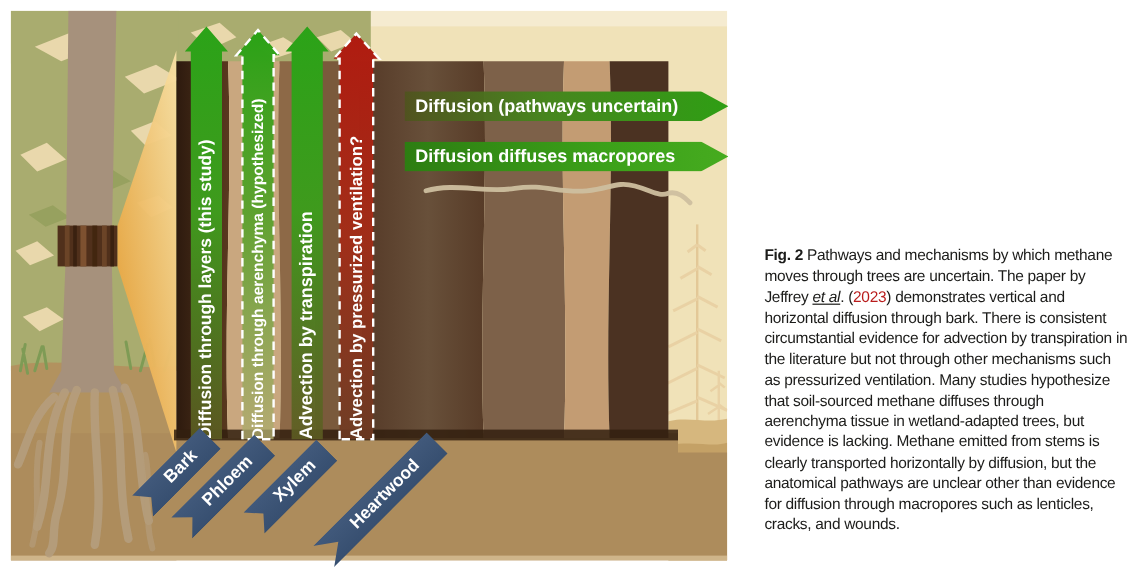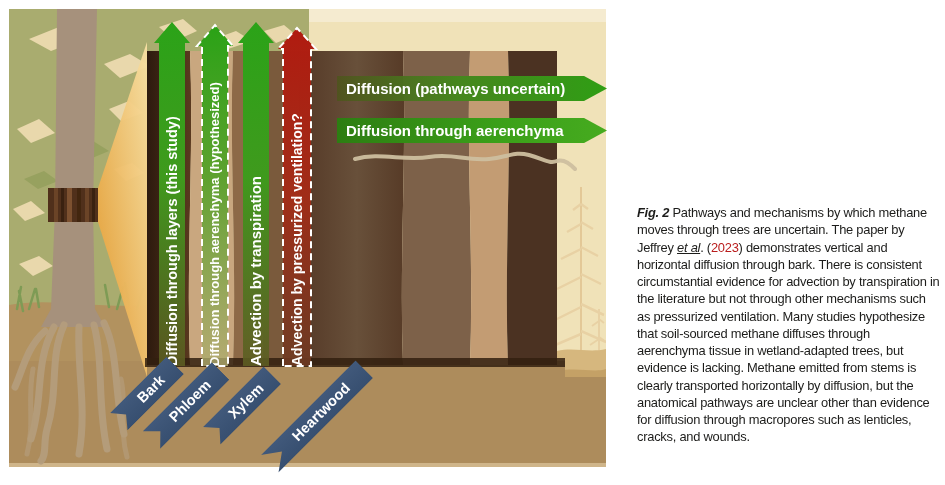--- a/index.html
+++ b/index.html
@@ -44,21 +44,21 @@
   .bnr-bark{left:98px;top:372px;width:80px;}
   .bnr-phloem{left:128px;top:384px;width:98px;}
   .bnr-xylem{left:190px;top:384px;width:86px;}
   .bnr-heartwood{left:241px;top:395px;width:134px;}
 
   
   .caption{
     position:absolute;left:637px;top:204px;width:303px;
     font-size:12.9px;line-height:17.25px;color:#1c1c1a;letter-spacing:-0.25px;
   }
-  .caption .figlabel{font-weight:bold;font-style:italic;}
+  .caption .figlabel{font-weight:bold;}
   .caption .etal{font-style:italic;text-decoration:underline;}
   .caption .year{color:#b91c1c;text-decoration:none;cursor:pointer;}
 </style>
 </head>
 <body>
 
 <div class="illustration">
   <svg width="597" height="458" viewBox="0 0 597 458">
     <defs>
       <linearGradient id="gBark" x1="0" y1="0" x2="1" y2="0">
@@ -193,21 +193,21 @@
 
   <div class="v-label v1">Diffusion through layers (this study)</div>
   <div class="v-label v2">Diffusion through aerenchyma (hypothesized)</div>
   <div class="v-label v3">Advection by transpiration</div>
   <div class="v-label v4">Advection by pressurized ventilation?</div>
 
   <div class="h-arrow h1">
     <span>Diffusion (pathways uncertain)</span>
   </div>
   <div class="h-arrow h2">
-    <span>Diffusion through aerenchyma</span>
+    <span>Diffusion diffuses macropores</span>
   </div>
 
   <div class="banner bnr-bark">Bark</div>
   <div class="banner bnr-phloem">Phloem</div>
   <div class="banner bnr-xylem">Xylem</div>
   <div class="banner bnr-heartwood">Heartwood</div>
 </div>
 
 <div class="caption">
   <span class="figlabel">Fig. 2</span><span> Pathways and mechanisms by which methane moves through trees are uncertain. The paper by Jeffrey </span><span class="etal">et al</span><span>. (</span><a class="year">2023</a><span>) demonstrates vertical and horizontal diffusion through bark. There is consistent circumstantial evidence for advection by transpiration in the literature but not through other mechanisms such as pressurized ventilation. Many studies hypothesize that soil-sourced methane diffuses through aerenchyma tissue in wetland-adapted trees, but evidence is lacking. Methane emitted from stems is clearly transported horizontally by diffusion, but the anatomical pathways are unclear other than evidence for diffusion through macropores such as lenticles, cracks, and wounds.</span>

